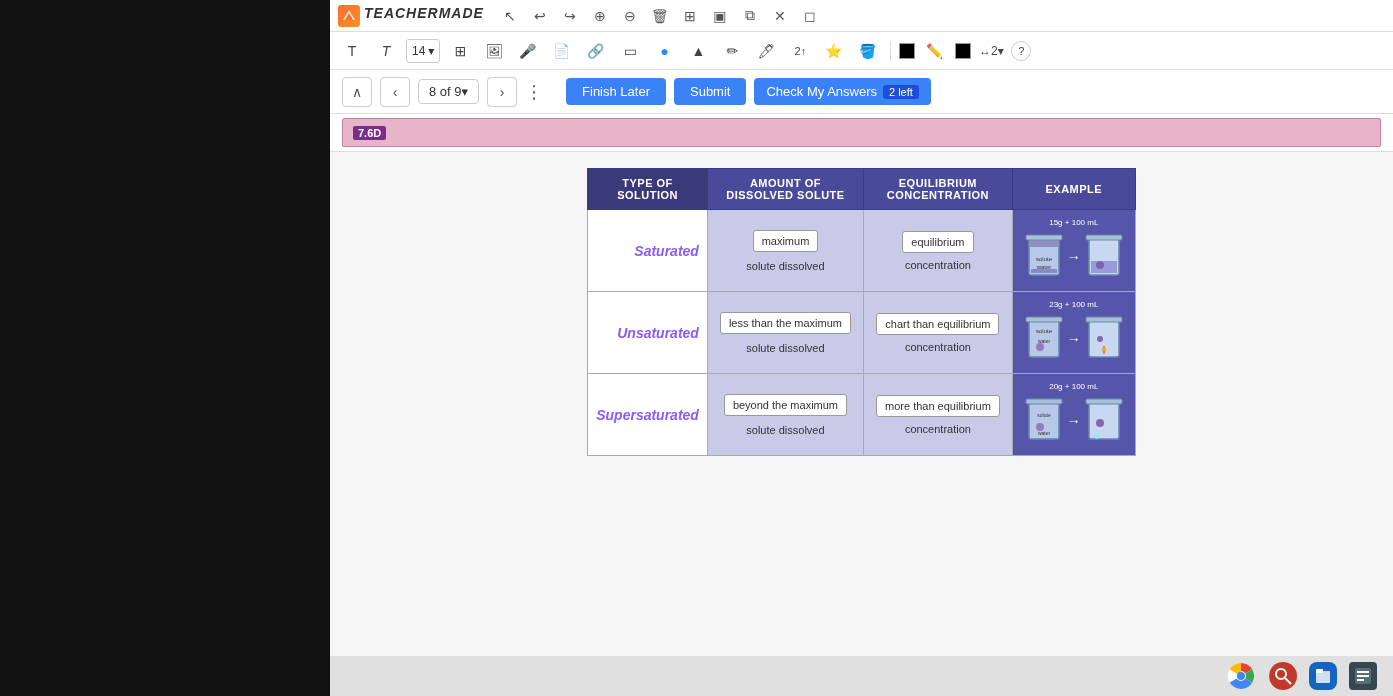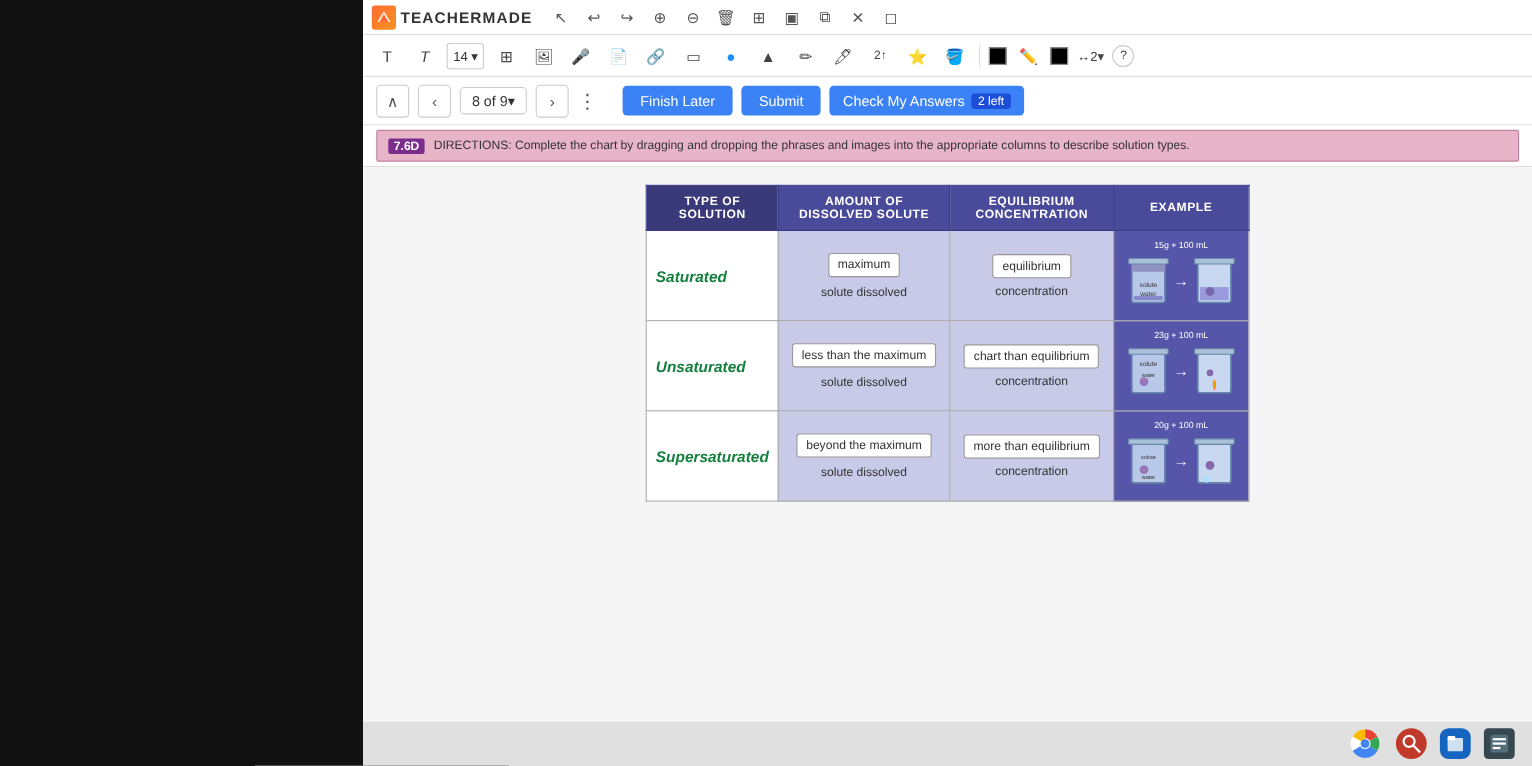--- a/index.html
+++ b/index.html
@@ -38,22 +38,23 @@
       align-items: center;
       height: 32px;
       background: #fff;
       border-bottom: 1px solid #ddd;
       padding: 0 8px;
       gap: 8px;
     }
 
     .logo-area {
       display: flex;
-      align-items: center;
+      align-items: flex-start;
       gap: 4px;
+      font-style: italic;
     }
 
     .logo-icon {
       width: 22px;
       height: 22px;
       background: linear-gradient(135deg, #ff6b35, #f7931e);
       border-radius: 3px;
       display: flex;
       align-items: center;
       justify-content: center;
@@ -299,22 +300,22 @@
     .solution-table td {
       border: 1px solid #aaa;
       padding: 8px;
       vertical-align: middle;
     }
 
     .type-cell {
       background: white;
       font-size: 14px;
       font-weight: bold;
-      color: #15803d;
-      text-align: left;
+      color: #8b5cf6;
+      text-align: right;
       width: 120px;
       font-style: italic;
     }
 
     .amount-cell, .equilibrium-cell {
       background: #c8cae8;
       text-align: center;
       width: 140px;
     }
 
@@ -491,21 +492,20 @@
     <button class="btn-submit">Submit</button>
     <button class="btn-check">
       <span>Check My Answers</span>
       <span class="badge-left">2 left</span>
     </button>
   </div>
 
   <div class="directions-bar">
     <div class="directions-inner">
       <span class="directions-badge">7.6D</span>
-      <span class="directions-text">DIRECTIONS: Complete the chart by dragging and dropping the phrases and images into the appropriate columns to describe solution types.</span>
     </div>
   </div>
 
   <div class="content-area">
     <table class="solution-table">
       <thead>
         <tr>
           <th class="first-col">TYPE OF SOLUTION</th>
           <th>
             <span>AMOUNT OF</span><br>

